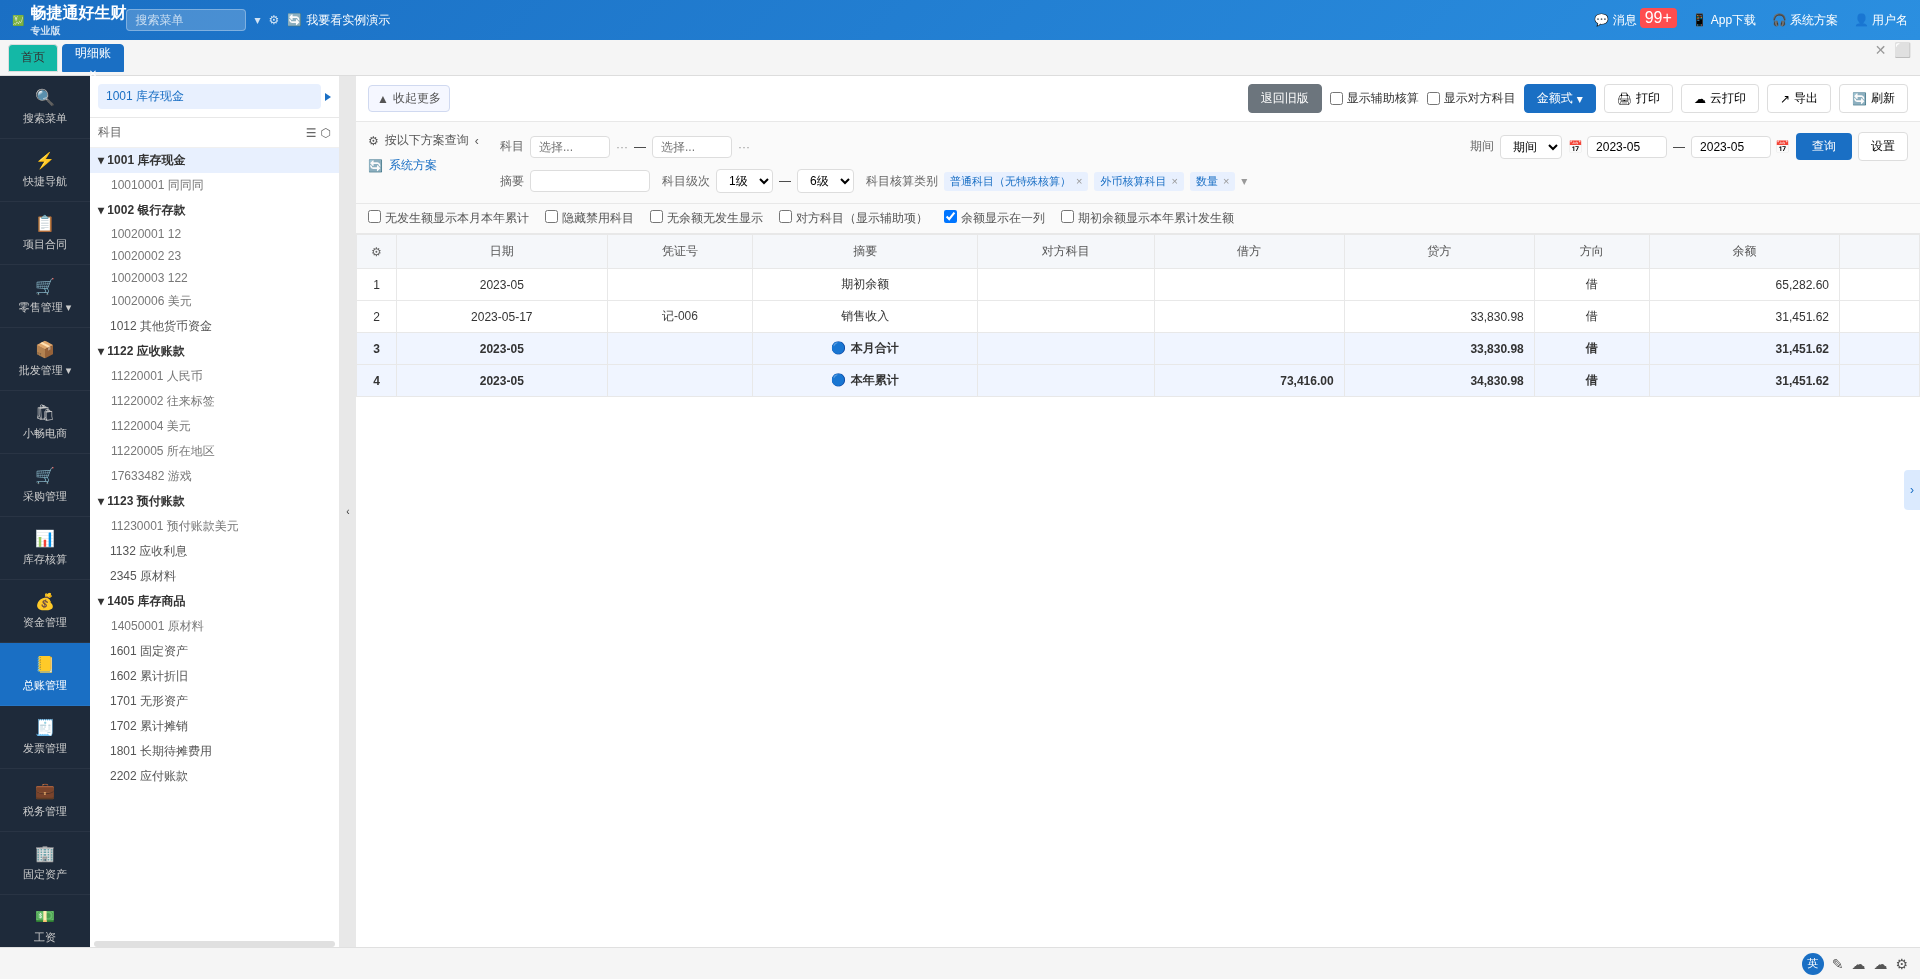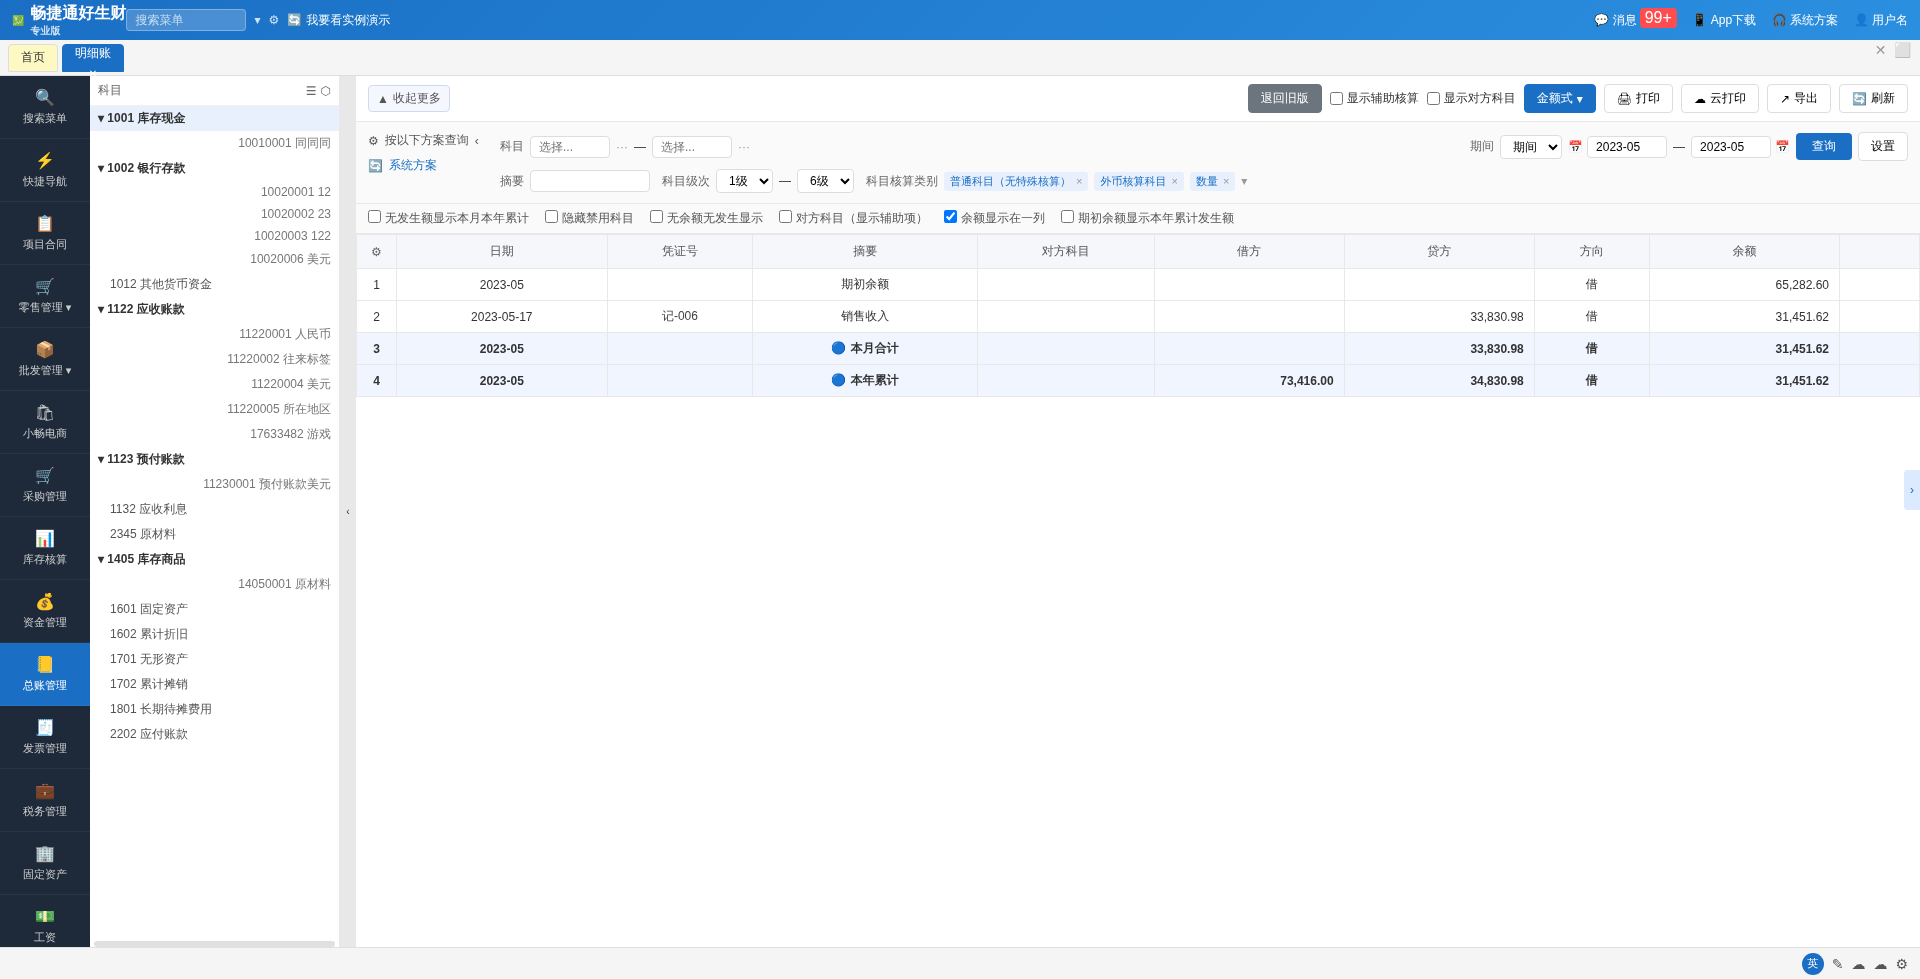--- a/index.html
+++ b/index.html
@@ -54,21 +54,21 @@
       font-size: 12px;
       border: 1px solid transparent;
     }
     .tab-item.active {
       background: #1a6fc4;
       color: white;
       border-color: #1a6fc4;
       flex-direction: column;
     }
     .tab-item.inactive {
-      background: #fef9c3;
+      background: #14b8a6;
       color: #333;
       border-color: #ddd;
     }
     .close-btn { font-size: 10px; cursor: pointer; }
 
     
     .main-layout {
       display: flex;
       height: calc(979px - 40px - 36px);
     }
@@ -141,21 +141,21 @@
     .tree-item {
       padding: 4px 8px;
       cursor: pointer;
       white-space: nowrap;
       overflow: hidden;
       text-overflow: ellipsis;
     }
     .tree-item.selected { background: #e8f0fe; color: #1a6fc4; }
     .tree-item.parent { font-weight: bold; color: #333; }
     .tree-item.child { padding-left: 20px; color: #555; }
-    .tree-item.grandchild { padding-left: 36px; color: #777; text-align: right; }
+    .tree-item.grandchild { padding-left: 21px; color: #777; }
 
     
     .right-panel {
       flex: 1;
       display: flex;
       flex-direction: column;
       overflow: hidden;
       background: white;
     }
 
@@ -457,20 +457,26 @@
     <div class="sidebar-item">
       <div class="sidebar-item-icon">💵</div>
       <div>工资</div>
     </div>
 
   </div>
 
   <div class="panel-layout">
 
     <div class="left-panel">
+      <div class="left-panel-header">
+        <div class="account-selector">
+          <span>1001 库存现金</span>
+        </div>
+        <div class="arrow-right"></div>
+      </div>
       <div class="tree-header">
         <span>科目</span>
         <div style="display:flex;gap:4px;">
           <span style="cursor:pointer;">☰</span>
           <span style="cursor:pointer;">⬡</span>
         </div>
       </div>
       <div class="tree-area">
         <div class="tree-item parent selected">▾ 1001 库存现金</div>
         <div class="tree-item grandchild">10010001 同同同</div>

